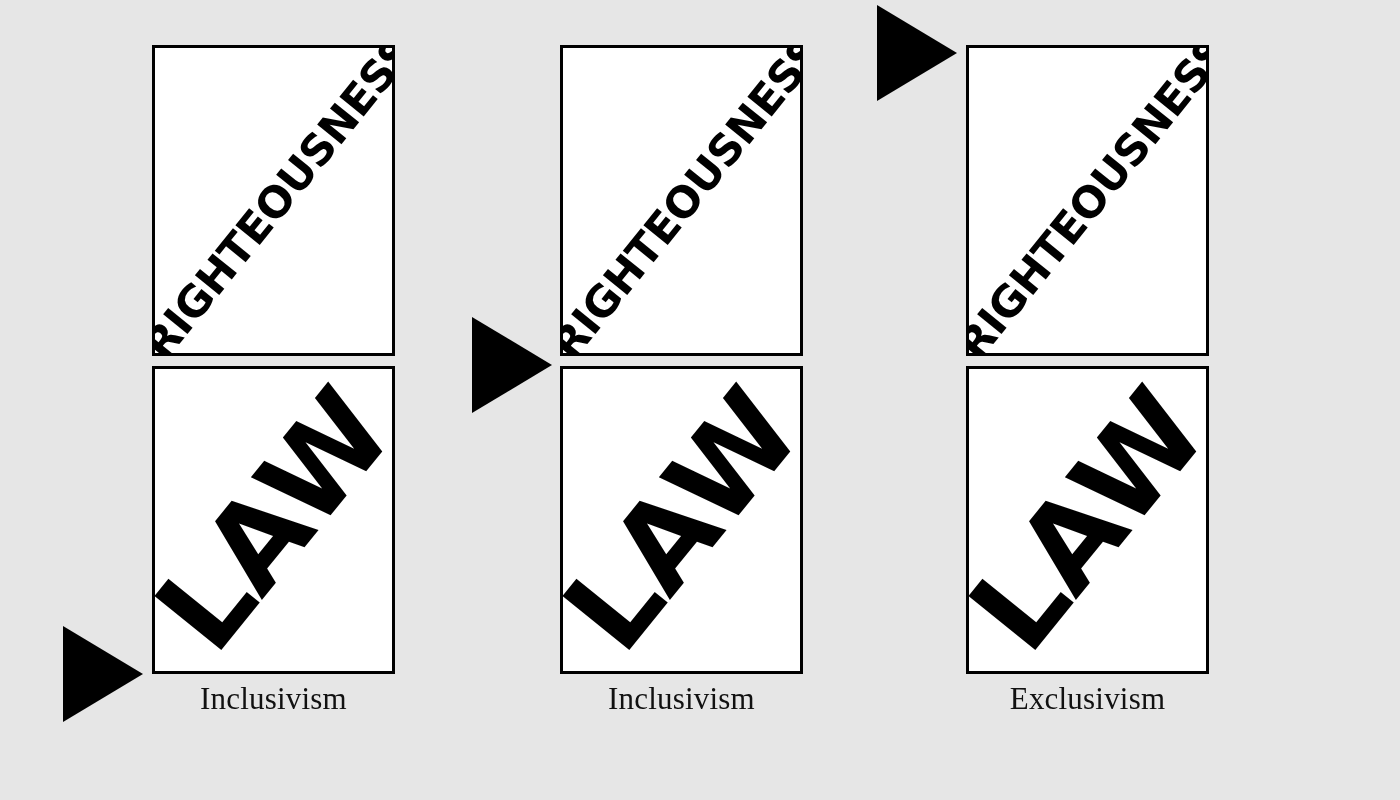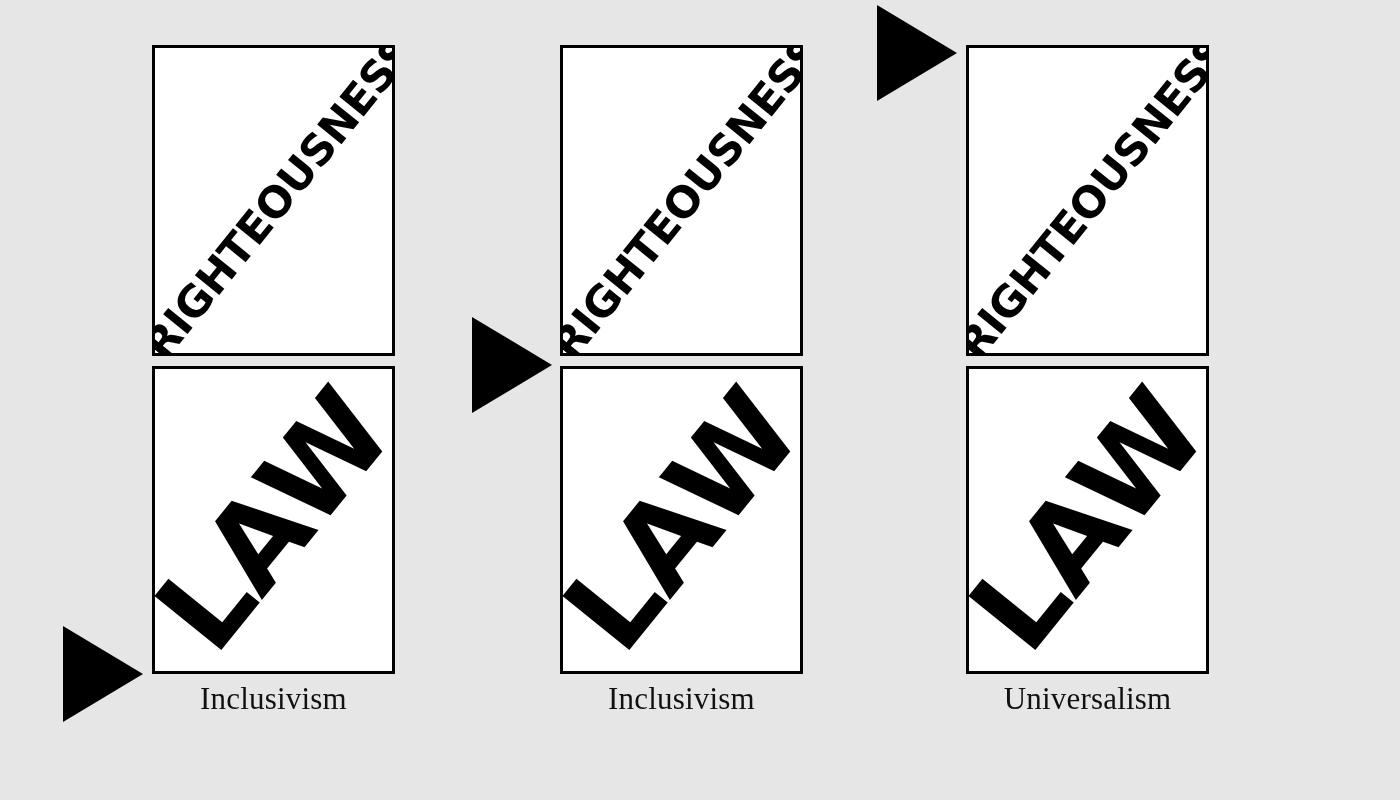--- a/index.html
+++ b/index.html
@@ -153,21 +153,21 @@
         <span class="diag-text diag-righteousness">RIGHTEOUSNESS</span>
       </div>
     </div>
 
     <div class="panel panel-bottom">
       <div class="diag-wrap">
         <span class="diag-text diag-law">LAW</span>
       </div>
     </div>
 
-    <div class="caption">Universalism</div>
+    <div class="caption">Exclusivism</div>
   </div>
 
   <div class="marker" style="left:63px; top:626px;"></div>
 
   <div class="marker" style="left:472px; top:317px;"></div>
 
   <div class="marker" style="left:877px; top:5px;"></div>
 
 </div>
 

